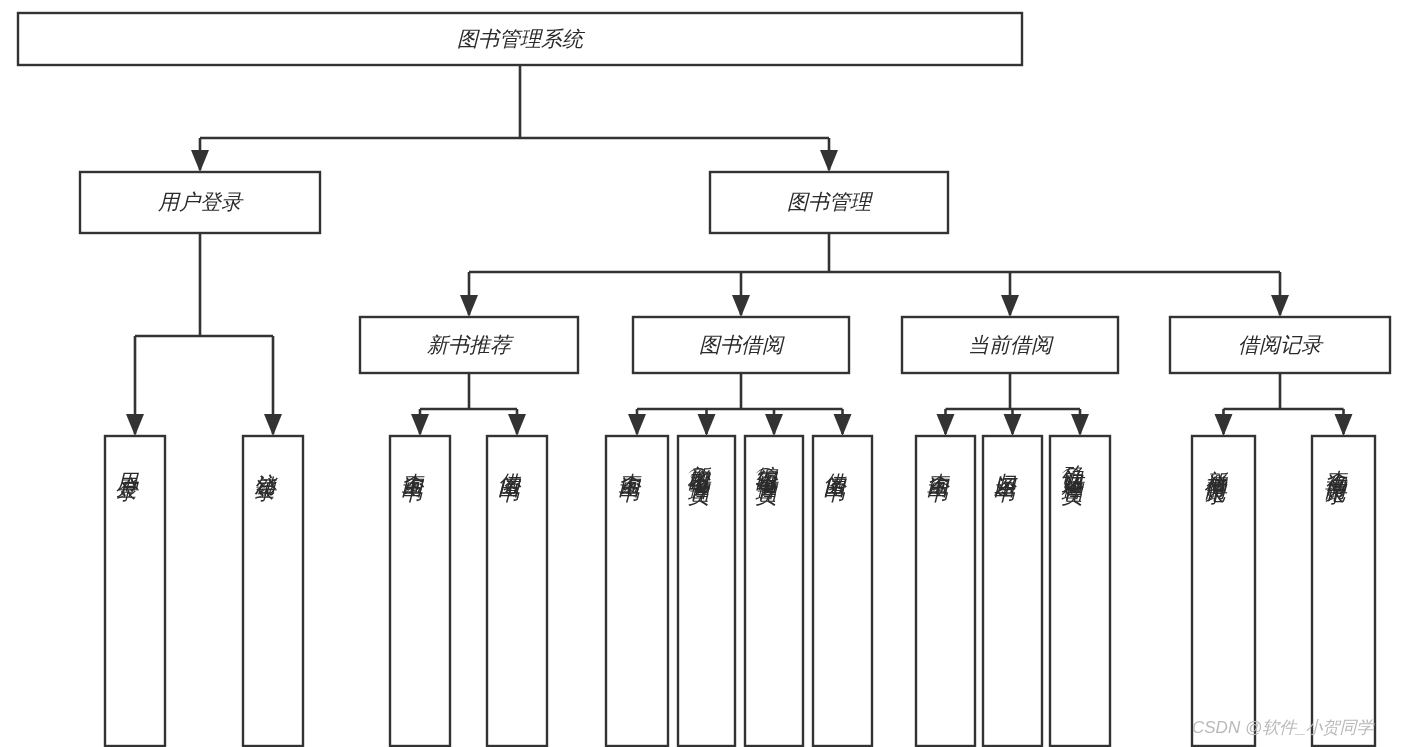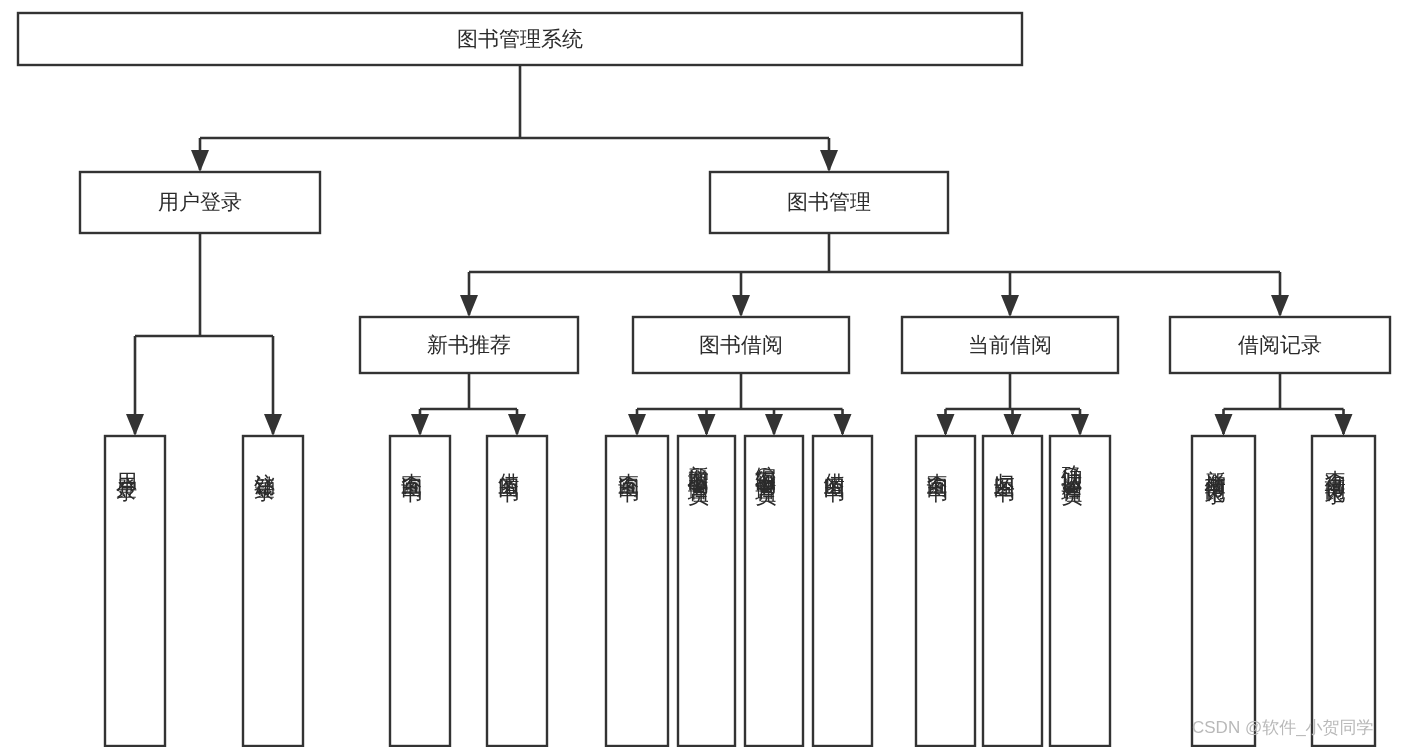--- a/index.html
+++ b/index.html
@@ -13,20 +13,21 @@
     font-family: "Liberation Sans", "DejaVu Sans", sans-serif;
     position: relative;
     overflow: hidden;
   }
   #diagram-root {
     position: absolute;
     left: 0;
     top: 0;
     width: 1235px;
     height: 747px;
+    font-style: italic;
   }
   .node-box {
     fill: #ffffff;
     stroke: #333333;
     stroke-width: 2.4;
   }
   .connector {
     stroke: #333333;
     stroke-width: 2.6;
     fill: none;

